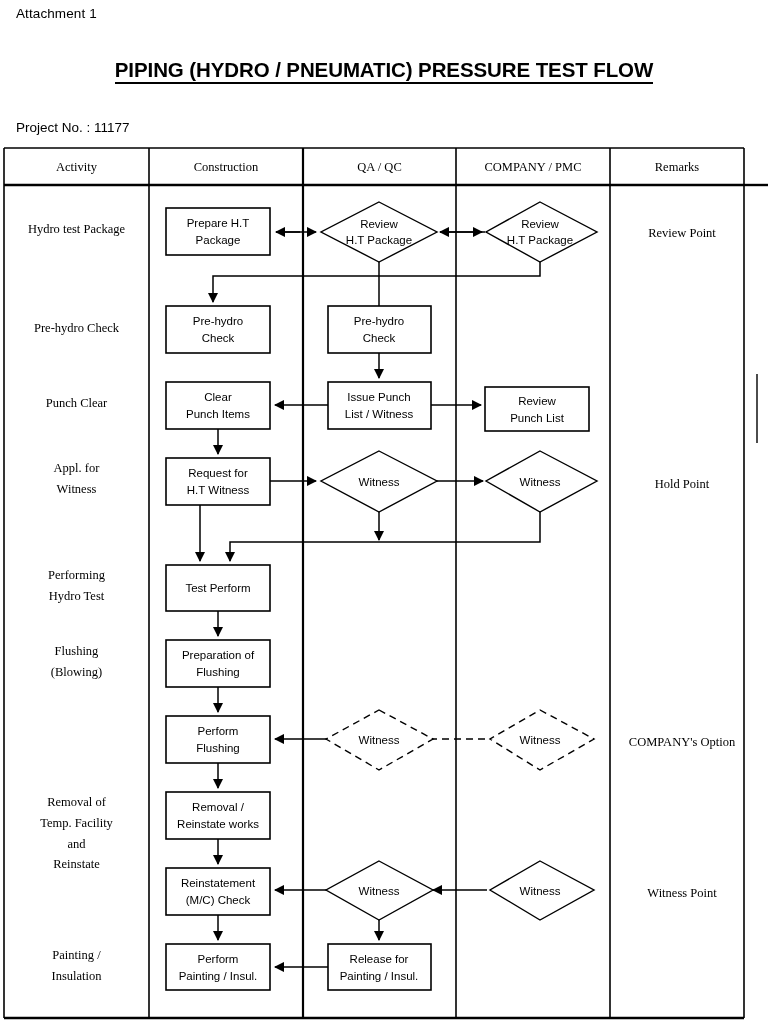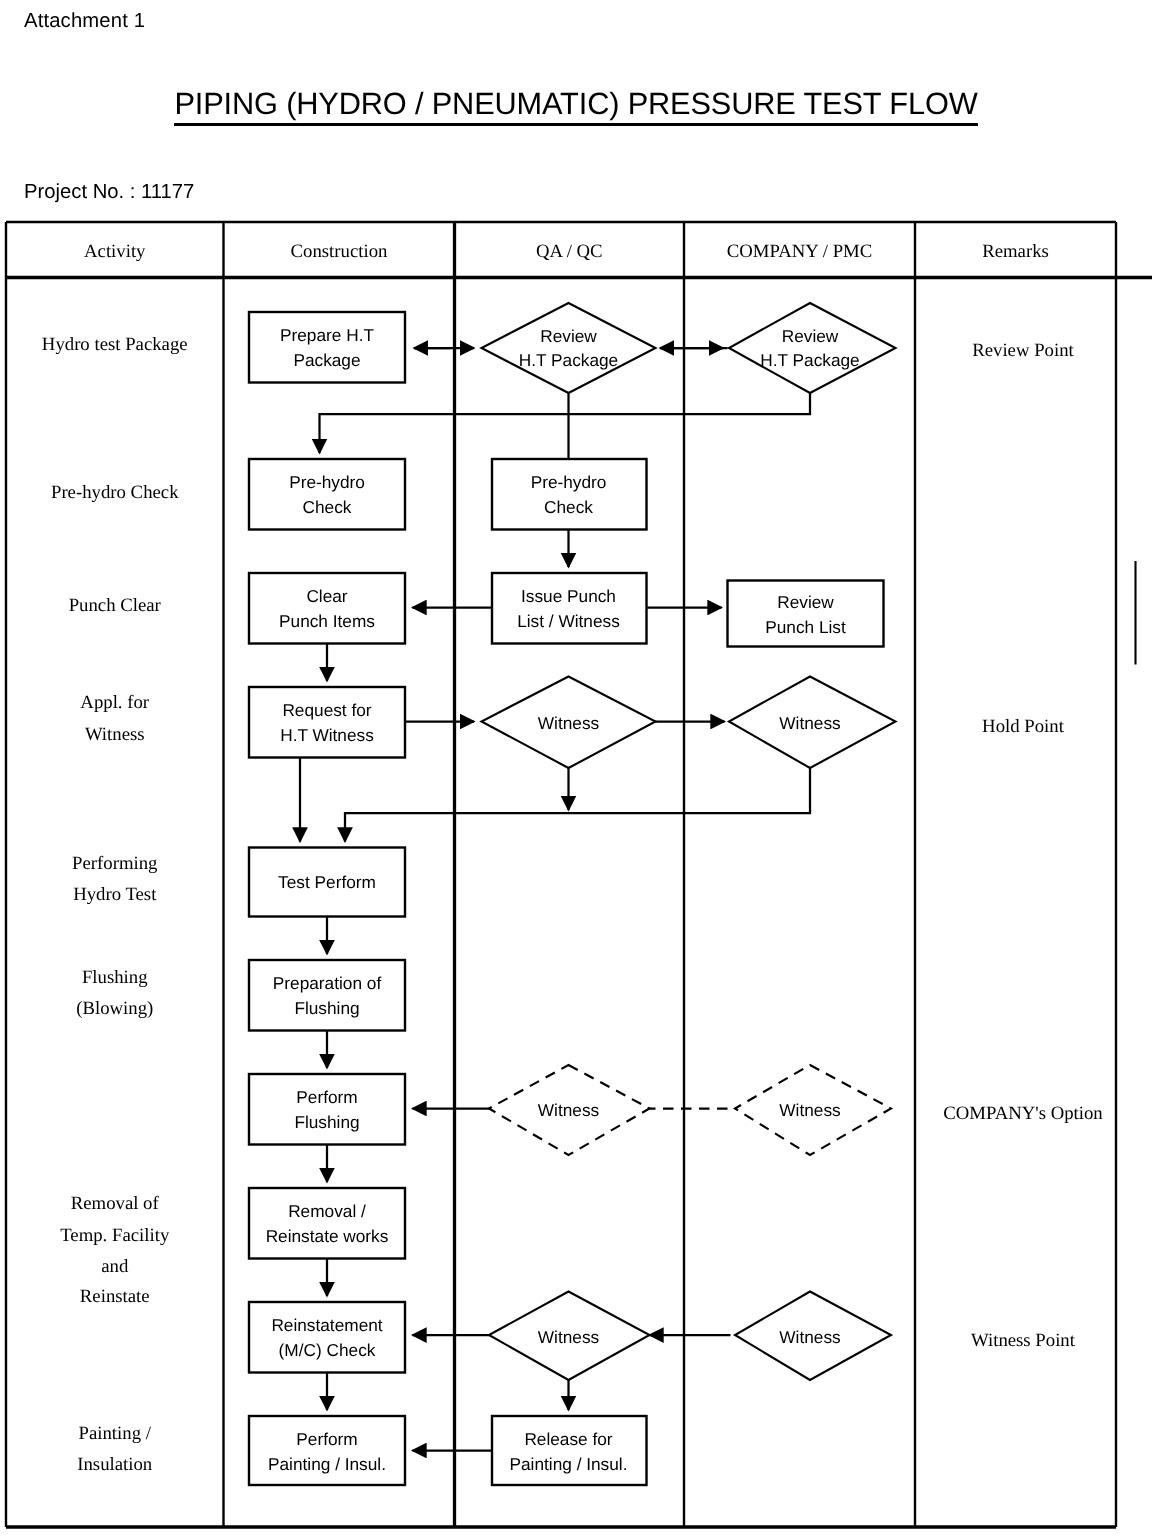--- a/index.html
+++ b/index.html
@@ -31,21 +31,21 @@
     color: #000;
   }
   .doc-title {
     position: absolute;
     left: 0;
     top: 58px;
     width: 768px;
     text-align: center;
     font-family: "Liberation Sans", sans-serif;
     font-size: 20.5px;
-    font-weight: normal;
+    font-weight: bold;
     letter-spacing: -0.1px;
   }
   .doc-title span {
     border-bottom: 2px solid #000;
     padding-bottom: 1px;
   }
   .project-no {
     position: absolute;
     left: 16px;
     top: 120px;

